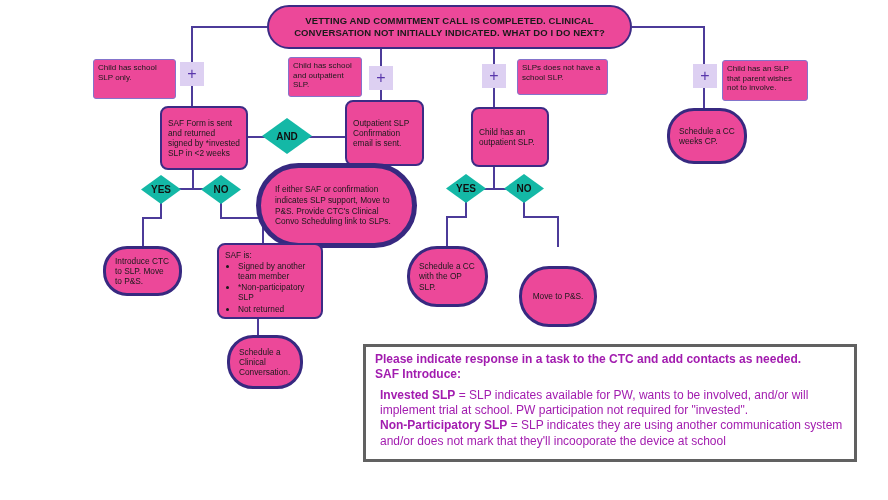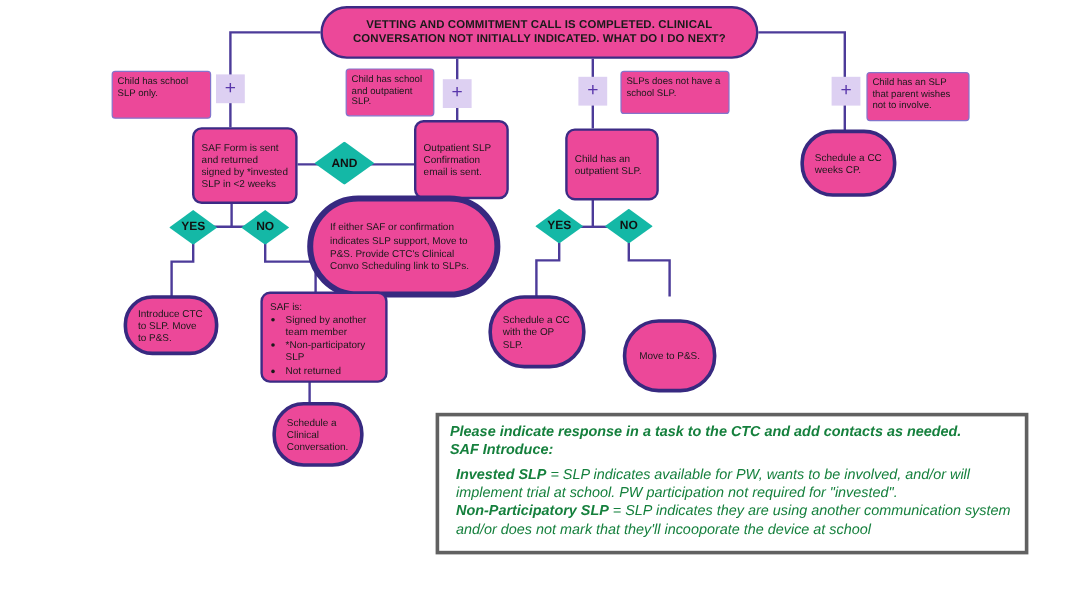--- a/index.html
+++ b/index.html
@@ -16,21 +16,21 @@
   .oval{border:3px solid #372980;border-radius:28px;font-size:8.3px;line-height:1.22;padding:4px 9px;
         display:flex;align-items:center;}
   .callout{border:5px solid #372980;border-radius:44px;font-size:8.3px;line-height:1.28;padding:8px 14px;
            display:flex;align-items:center;}
   .diamond{display:flex;align-items:center;justify-content:center;background:#14b8a6;
            clip-path:polygon(50% 0,100% 50%,50% 100%,0 50%);font-weight:bold;color:#111;}
   .plus{width:24px;height:24px;background:#ddd0f2;color:#5936ab;display:flex;align-items:center;
         justify-content:center;font-size:16px;font-weight:400;line-height:1;}
   .bullets{margin:1px 0 0 0;padding-left:13px;}
   .bullets li{margin:0 0 1px 0;}
-  .note{border:3px solid #616161;background:#ffffff;color:#15803d;padding:5px 9px;font-size:12px;line-height:1.28;font-style:italic;}
+  .note{border:3px solid #616161;background:#ffffff;color:#a21caf;padding:5px 9px;font-size:12px;line-height:1.28;}
   .note .ttl{font-weight:bold;font-size:12px;}
   .note .defs{margin-top:5px;padding-left:5px;}
   b.term{font-weight:bold;}
 </style>
 </head>
 <body>
 
 <div id="stage">
 
   <svg id="wires" viewBox="0 0 888 500">

